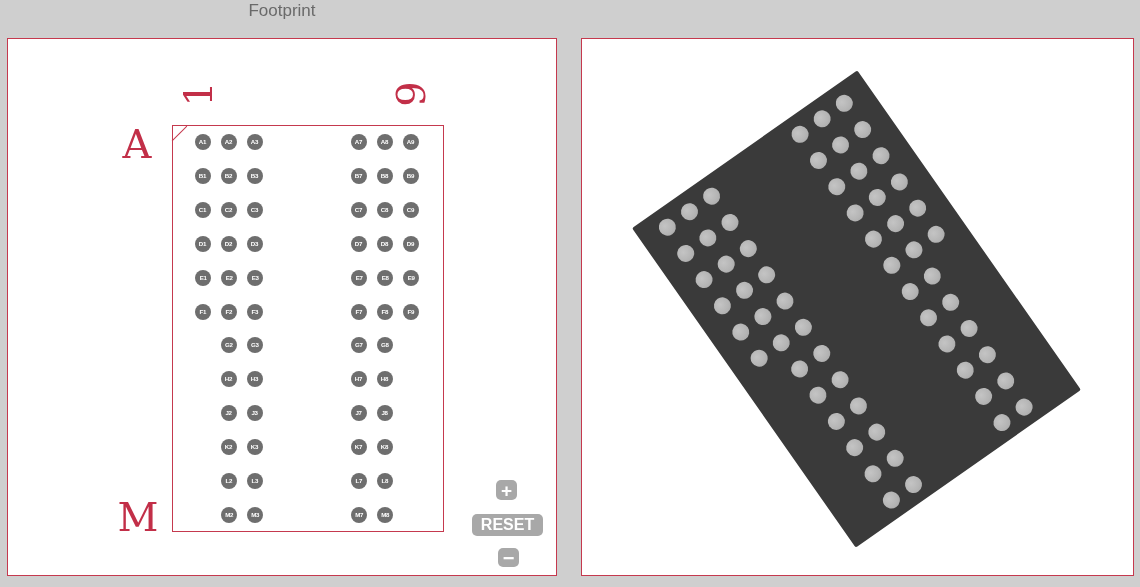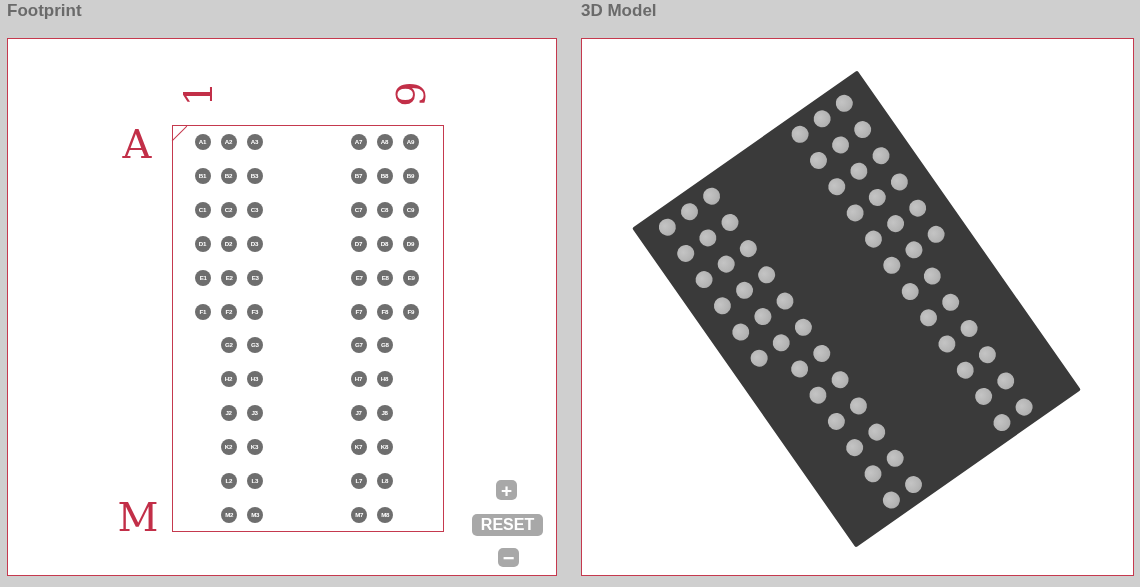--- a/index.html
+++ b/index.html
@@ -4,22 +4,22 @@
 <style>
   :root{
     --red:#c22f48; --panel-border:#c5394e; --bg:#cfcfcf; --panel-bg:#ffffff;
     --title:#6a6a6a; --pin:#6e6e6e; --pin-text:#ffffff; --button:#a8a8a8;
     --chip:#3a3a3a; --ball:#b5b5b5;
   }
   html,body{margin:0;padding:0;}
   body{font-family:"Liberation Sans",sans-serif;}
   .stage{position:relative;width:1140px;height:587px;background:var(--bg);overflow:hidden;}
 
-  .title{position:absolute;top:1px;height:20px;font-size:17px;font-weight:bold;
-         color:var(--title);line-height:20px;}
+  .title{position:absolute;top:1px;height:20px;font-size:17px;font-weight:normal;
+         color:var(--title);text-align:center;line-height:20px;}
   .footprint-title{left:7px;width:550px;}
   .model-title{left:581px;width:553px;}
 
   .panel{position:absolute;top:38px;height:538px;background:var(--panel-bg);
          border:1px solid var(--panel-border);box-sizing:border-box;}
   .footprint-panel{left:7px;width:550px;}
   .model-panel{left:581px;width:553px;}
 
   
   .chip-outline{position:absolute;left:164px;top:86px;width:270px;height:405px;
@@ -57,21 +57,20 @@
           background:var(--chip);transform:rotate(-35deg);border-radius:2px;}
   .ball{position:absolute;width:17px;height:17px;border-radius:50%;
         background:radial-gradient(circle at 42% 36%,#c4c4c4,var(--ball) 55%,#a6a6a6 95%);}
 </style>
 </head>
 <body>
 
 <div class="stage">
 
   <div class="title footprint-title">Footprint</div>
-  <div class="title model-title">3D Model</div>
 
   <div class="panel footprint-panel">
     <div class="col-num col-num-1">1</div>
     <div class="col-num col-num-9">9</div>
     <div class="row-letter row-letter-a">A</div>
     <div class="row-letter row-letter-m">M</div>
 
     <div class="chip-outline">
       <div class="chamfer"></div>
     </div>

